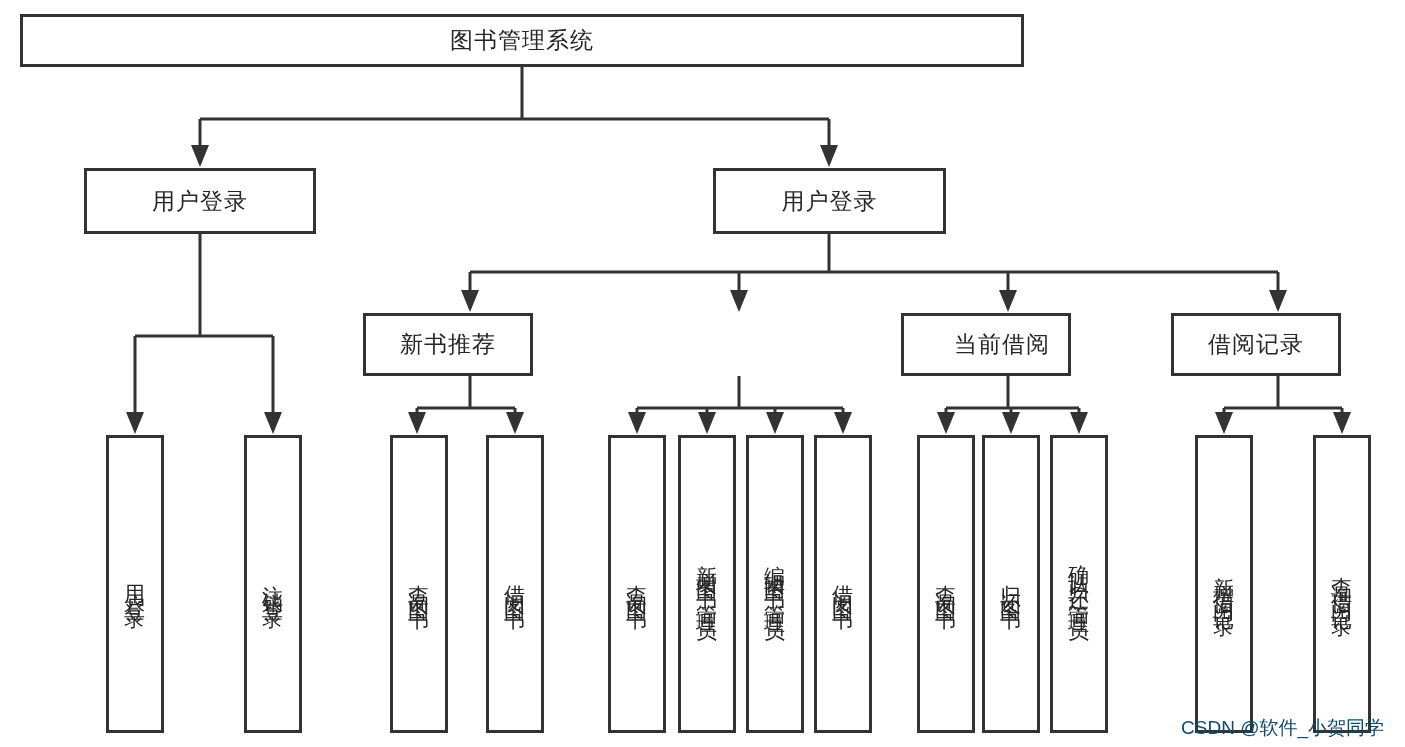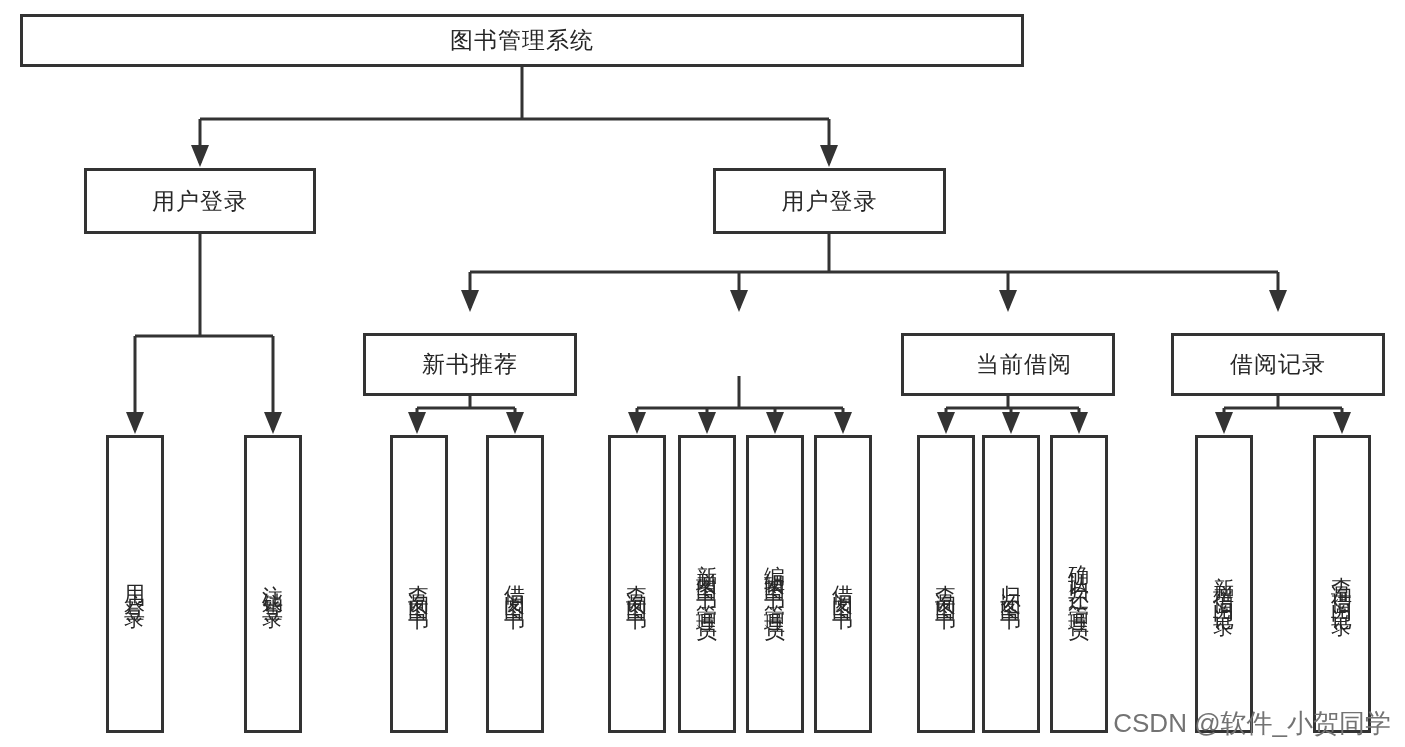--- a/index.html
+++ b/index.html
@@ -33,21 +33,21 @@
     z-index: 2;
   }
   .node .hlabel {
     font-size: 23px;
     letter-spacing: 1px;
     white-space: nowrap;
   }
   .root-box   { left: 20px;  top: 14px;  width: 1004px; height: 53px; }
   .l2-login   { left: 84px;  top: 168px; width: 232px;  height: 66px; }
   .l2-books   { left: 713px; top: 168px; width: 233px;  height: 66px; }
-  .l3 { top: 313px; width: 214px; height: 63px; margin-top: 20px; }
+  .l3 { top: 313px; width: 170px; height: 63px; }
   .l3-newbooks { left: 363px; }
   .l3-borrow   { left: 632px; }
   .l3-current  { left: 901px; padding-left: 32px; }
   .l3-records  { left: 1171px; }
   .leaf {
     top: 435px;
     width: 58px;
     height: 298px;
   }
   .leaf .vtext {
@@ -66,24 +66,24 @@
   .leaf-6  { left: 678px; }
   .leaf-7  { left: 746px; }
   .leaf-8  { left: 814px; }
   .leaf-9  { left: 917px; }
   .leaf-10 { left: 982px; }
   .leaf-11 { left: 1050px; }
   .leaf-12 { left: 1195px; }
   .leaf-13 { left: 1313px; }
   .watermark {
     position: absolute;
-    right: 14px;
+    right: 21px;
     bottom: 6px;
-    font-size: 26px;
-    color: #737373;
+    font-size: 19px;
+    color: #0c4a6e;
     z-index: 5;
     white-space: nowrap;
   }
 </style>
 </head>
 <body>
 
 <div class="stage">
 
   <svg class="connectors" width="1405" height="747" viewBox="0 0 1405 747">

